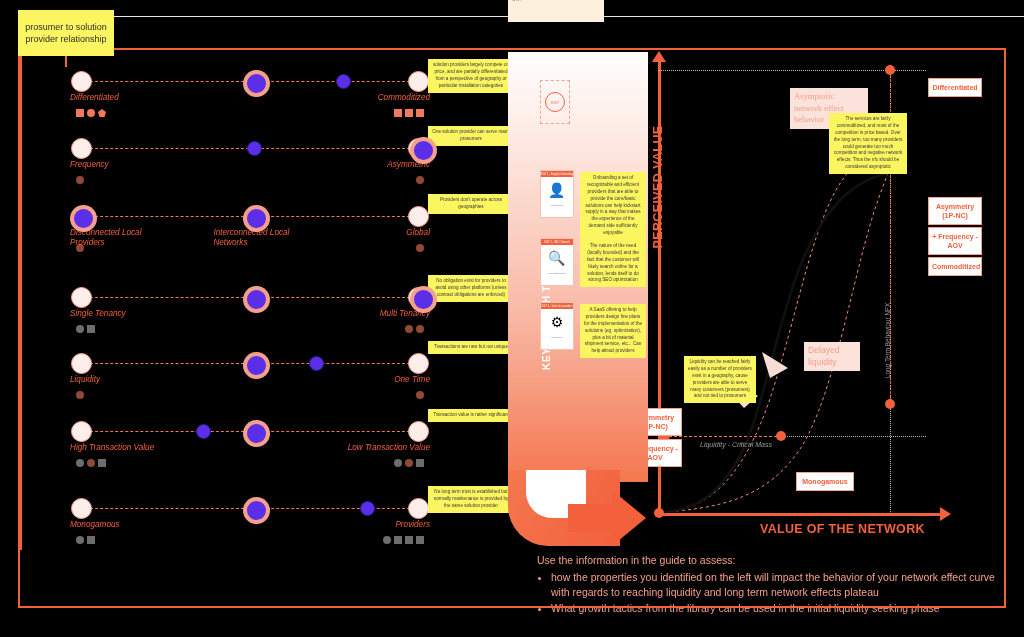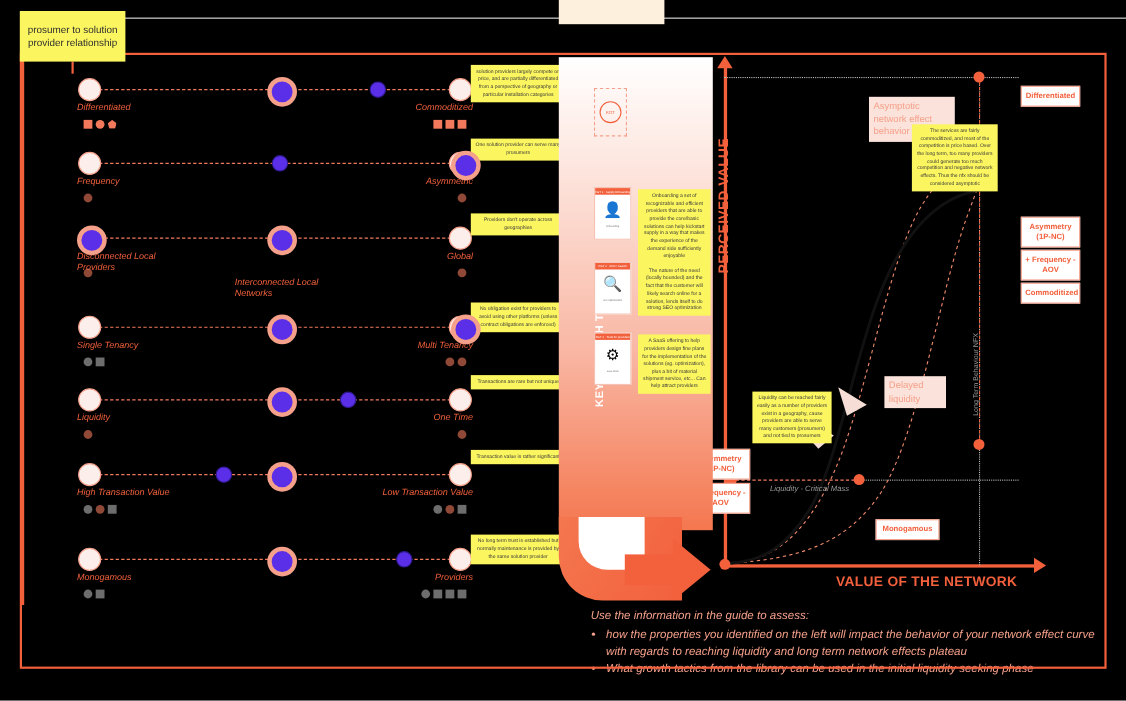--- a/index.html
+++ b/index.html
@@ -212,21 +212,21 @@
         <div class="note abs" style="left: 348px; top: -22px; width: 86px;">One solution provider can serve many prosumers</div>
       </div>
       <div class="row" style="top: 216px;">
         <div class="track"></div>
         <div class="endnode l"></div>
         <div class="endnode r"></div>
         <div class="marker halo" style="left: calc(0% - 9px);"></div>
         <div class="marker halo" style="left: calc(51% - 9px);"></div>
         <div class="lbl l" style="white-space: normal; width: 80px;">Disconnected Local Providers</div>
         <div class="lbl r">Global</div>
-        <div class="lbl" style="left: calc(51% - 40px); width: 90px; white-space: normal; margin-top: 24px;">Interconnected Local Networks</div>
+        <div class="lbl" style="left: calc(51% - 40px); width: 90px; white-space: normal;">Interconnected Local Networks</div>
         <div class="icons" style="left: -4px;">
           <div class="ci" style="opacity: 0.6;"></div>
         </div>
         <div class="icons" style="right: -4px;">
           <div class="ci" style="opacity: 0.6;"></div>
         </div>
         <div class="note abs" style="left: 348px; top: -22px; width: 86px;">Providers don't operate across geographies</div>
       </div>
       <div class="row" style="top: 297px;">
         <div class="track"></div>
@@ -364,38 +364,38 @@
 
     <div class="dot" style="left:245px;top:5px;"></div>
     <div class="dot" style="left:245px;top:339px;"></div>
     <div class="dot" style="left:20px;top:371px;"></div>
     <div class="dot" style="left:136px;top:371px;"></div>
     <div class="dot" style="left:14px;top:448px;"></div>
 
     <div class="axis-note" style="left:60px;top:381px;">Liquidity - Critical Mass</div>
     <div class="vert-note" style="left:244px;top:318px;">Long Term Behaviour NFX</div>
 
-    <div class="ghost" style="left:150px;top:28px;width:78px;">Asymptotic network effect behavior</div>
+    <div class="ghost" style="left:150px;top:28px;width:78px;font-family:Liberation Serif, serif;">Asymptotic network effect behavior</div>
     <div class="ghost" style="left:164px;top:282px;width:56px;">Delayed liquidity</div>
 
     <div class="note abs" style="left:189px;top:53px;width:78px;">The services are fairly commoditized, and most of the competition is price based. Over the long term, too many providers could generate too much competition and negative network effects. Thus the nfx should be considered asymptotic</div>
     <div class="note abs" style="left:44px;top:296px;width:72px;">Liquidity can be  reached fairly easily as a number of providers exist in a geography, cause providers are able to serve many customers (prosumers) and not tied to prosumers</div>
 
     <div class="tagbox" style="left:288px;top:18px;width:54px;">Differentiated</div>
     <div class="tagbox" style="left:288px;top:137px;width:54px;">Asymmetry (1P-NC)</div>
     <div class="tagbox" style="left:288px;top:167px;width:54px;">+ Frequency - AOV</div>
     <div class="tagbox" style="left:288px;top:197px;width:54px;">Commoditized</div>
 
     <div class="tagbox" style="left:-12px;top:348px;width:54px;">Asymmetry (1P-NC)</div>
     <div class="tagbox" style="left:-12px;top:379px;width:54px;">+ Frequency - AOV</div>
 
     <div class="tagbox" style="left:156px;top:412px;width:58px;">Monogamous</div>
   </div>
 
-  <div class="abs foot-text" style="left:537px;top:553px;width:470px;font-style:italic;">
+  <div class="abs foot-text" style="left:537px;top:553px;width:470px;">
     <div>Use the information in the guide to assess:</div>
     <ul id="foot-bullets">
         <li>how the properties you identified on the left will impact the behavior of your network effect curve with regards to reaching liquidity and long term network effects plateau</li>
         <li>What growth tactics from the library can be used in the initial liquidity seeking phase</li>
       </ul>
   </div>
 
 </div>
 
 </body></html>

